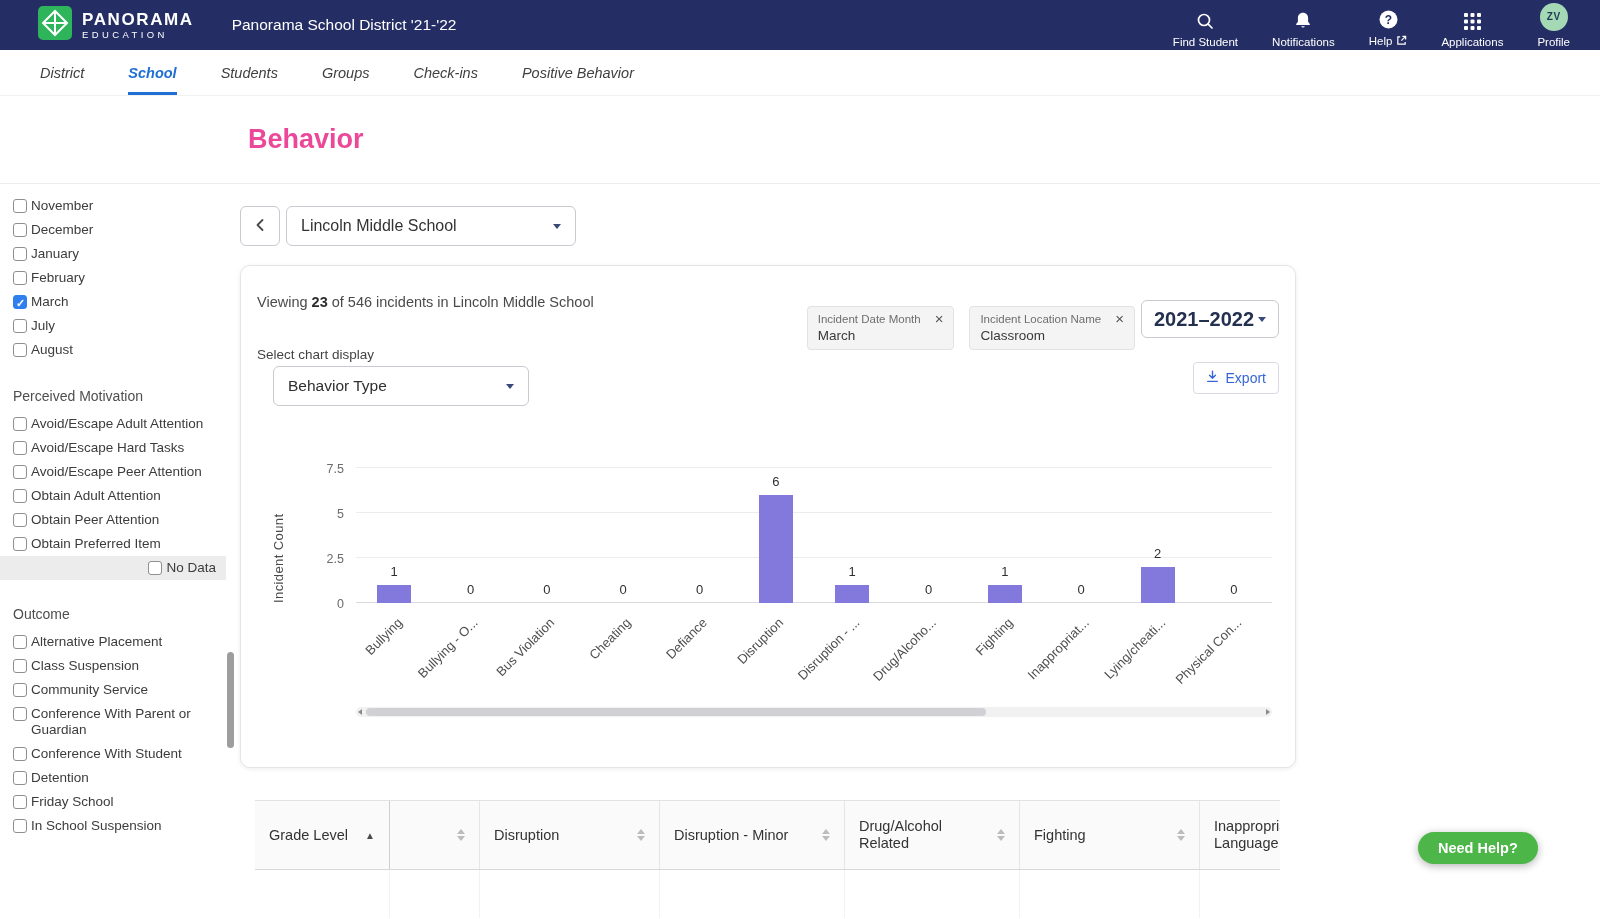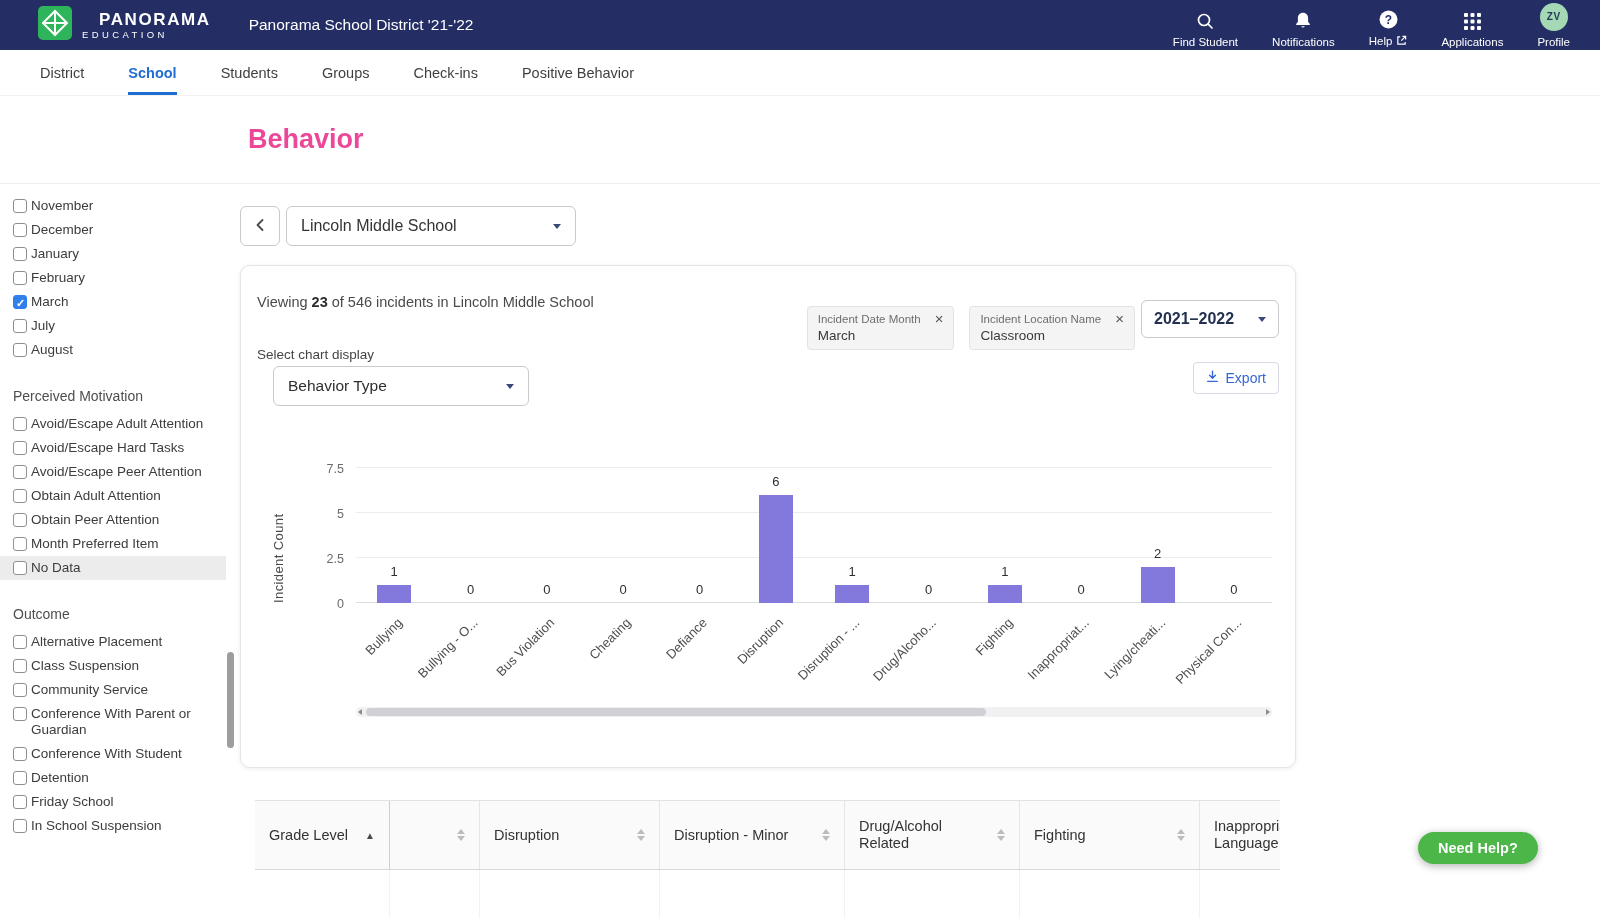--- a/index.html
+++ b/index.html
@@ -4,43 +4,43 @@
 <style>
   * { box-sizing: border-box; }
   body {
     margin: 0; width: 1600px; height: 919px; overflow: hidden;
     font-family: "Liberation Sans", sans-serif; background: #fff;
   }
   
   .topbar { height: 50px; background: #242e64; display: flex; align-items: center; padding: 0 30px 0 38px; }
   .brand { display: flex; align-items: center; gap: 10px; cursor: pointer; }
   .brand-text span { display: block; color: #fff; }
-  .b1 { font-size: 17px; font-weight: bold; letter-spacing: 1.6px; line-height: 18px; margin-left: 17px; }
+  .b1 { font-size: 17px; font-weight: bold; letter-spacing: 1.6px; line-height: 18px; }
   .b2 { font-size: 9.5px; letter-spacing: 3.4px; line-height: 11px; }
   .tb-title { color: #fff; font-size: 15.5px; margin-left: 38px; }
   .tb-actions { margin-left: auto; display: flex; gap: 34px; align-items: flex-end; }
   .tb-action { display: flex; flex-direction: column; align-items: center; gap: 5px; cursor: pointer; }
   .tb-icon { display: flex; align-items: center; justify-content: center; }
   .tb-label { font-size: 11.5px; color: #fff; display: flex; align-items: center; gap: 4px; white-space: nowrap; }
   .avatar { width: 28px; height: 28px; border-radius: 50%; background: #a5d9b5; color: #1c3a55;
             font-size: 10px; font-weight: bold; display: flex; align-items: center; justify-content: center; letter-spacing: .5px; }
   
   .navtabs { height: 46px; display: flex; align-items: stretch; gap: 44px; padding-left: 40px; background: #fff; border-bottom: 1px solid #f1f1f1; }
-  .tab { display: flex; align-items: center; font-size: 14.5px; color: #3f3f3f; position: relative; cursor: pointer; }
+  .tab { display: flex; align-items: center; font-size: 14.5px; color: #3f3f3f; position: relative; cursor: pointer; font-style: italic; }
   .tab.active { color: #1f6ed4; font-weight: bold; }
   .tab.active::after { content: ""; position: absolute; left: 0; right: 0; bottom: 0; height: 3px; background: #1f6ed4; }
   
   .page-head { height: 88px; background: #fff; display: flex; align-items: center; padding-left: 240px; border-bottom: 1px solid #ededed; }
   .page-head h1 { font-size: 27px; color: #ec4899; margin: 8px; font-weight: bold; }
   
   .content { position: relative; height: 735px; background: #fff; }
   
   .sidebar { position: absolute; left: 0; top: 0; width: 226px; padding-top: 10px; }
   .f-item { display: flex; align-items: flex-start; gap: 4px; padding: 4px 10px 4px 13px; font-size: 13.5px; line-height: 16px; color: #3c3c3c; cursor: pointer; }
-  .f-item.highlight { background: #ececec; }
+  .f-item.highlight { background: #ececec; justify-content: flex-end; }
   .cb { flex: 0 0 14px; width: 14px; height: 14px; border: 1px solid #8f8f8f; border-radius: 3px; background: #fff; margin-top: 1px; position: relative; }
   .cb.checked { background: #2f80ed; border-color: #2f80ed; }
   .cb.checked::after { content: "✓"; position: absolute; left: 2px; top: -1px; font-size: 11px; color: #fff; font-weight: bold; }
   .f-heading { margin: 26px 0 8px 13px; font-size: 14px; color: #4e4e4e; }
   .sidebar-scrollbar { position: absolute; left: 227px; top: 0; width: 8px; height: 100%; }
   .sidebar-scrollbar .thumb { position: absolute; top: 468px; left: 0; width: 7px; height: 96px; border-radius: 4px; background: #9d9d9d; }
   
   .main { position: absolute; left: 240px; top: 0; right: 0; height: 100%; }
   .back-btn { position: absolute; left: 0; top: 22px; width: 40px; height: 40px; background: #fff; border: 1px solid #c9c9cf; border-radius: 6px; cursor: pointer; display: flex; align-items: center; justify-content: center; }
   .school-select { position: absolute; left: 46px; top: 22px; width: 290px; height: 40px; background: #fff; border: 1px solid #c9c9cf; border-radius: 6px; display: flex; align-items: center; justify-content: space-between; padding: 0 14px; font-size: 16px; color: #333; cursor: pointer; }
@@ -48,21 +48,21 @@
   
   .card { position: absolute; left: 0; top: 81px; width: 1056px; height: 503px; background: #fff; border: 1px solid #e5e5e8; border-radius: 10px; box-shadow: 0 1px 4px rgba(20,20,43,.08); }
   .summary { position: absolute; left: 16px; top: 28px; font-size: 14.5px; color: #4a4a4a; }
   .summary b { color: #2d2d2d; }
   .filters-row { position: absolute; top: 34px; right: 16px; display: flex; align-items: flex-start; gap: 6px; }
   .chips { display: flex; gap: 15px; margin-top: 6px; }
   .chip { background: #f4f4f5; border: 1px solid #e2e2e2; border-radius: 4px; padding: 6px 10px; cursor: pointer; }
   .chip-header { display: flex; justify-content: space-between; align-items: center; gap: 14px; font-size: 11.5px; color: #6e6e6e; white-space: nowrap; }
   .chip-close { font-size: 15px; color: #555; line-height: 12px; cursor: pointer; }
   .chip-value { font-size: 13.5px; color: #3a3a3a; margin-top: 3px; }
-  .year-select { width: 138px; height: 38px; border: 1px solid #c9c9cf; border-radius: 6px; background: #fff; display: flex; align-items: center; justify-content: space-between; padding: 0 12px; font-size: 16px; font-weight: bold; color: #23304f; cursor: pointer; }
+  .year-select { width: 138px; height: 38px; border: 1px solid #c9c9cf; border-radius: 6px; background: #fff; display: flex; align-items: center; justify-content: space-between; padding: 0 12px; font-size: 20px; font-weight: bold; color: #23304f; cursor: pointer; }
   .chart-label { position: absolute; left: 16px; top: 81px; font-size: 13.5px; color: #444; }
   .display-select { position: absolute; left: 32px; top: 100px; width: 256px; height: 40px; background: #fff; border: 1px solid #c9c9cf; border-radius: 6px; display: flex; align-items: center; justify-content: space-between; padding: 0 14px; font-size: 15.5px; color: #2f2f2f; cursor: pointer; }
   .export { position: absolute; right: 16px; top: 96px; height: 32px; display: flex; gap: 7px; align-items: center; background: #fff; border: 1px solid #d9d9e6; border-radius: 4px; color: #3566d6; font-size: 14px; padding: 0 12px; cursor: pointer; font-family: "Liberation Sans", sans-serif; }
   
   .ylabel { position: absolute; left: 30px; top: 202px; height: 135px; writing-mode: vertical-rl; transform: rotate(180deg); display: flex; align-items: center; font-size: 13px; color: #4a4a4a; letter-spacing: .4px; }
   .plot { position: absolute; left: 115px; top: 202px; width: 916px; height: 135px; }
   .gridline { position: absolute; left: 0; width: 100%; height: 1px; background: #ececec; }
   .gridline.baseline { background: #dcdcdc; }
   .ytick { position: absolute; left: -58px; width: 46px; text-align: right; font-size: 12.5px; color: #6b6b6b; }
   .bar { position: absolute; bottom: 0; width: 34px; background: #8379dc; cursor: pointer; }
@@ -225,21 +225,21 @@
       <div class="f-item">
         <span class="cb"></span>
         <span class="f-label">Obtain Adult Attention</span>
       </div>
       <div class="f-item">
         <span class="cb"></span>
         <span class="f-label">Obtain Peer Attention</span>
       </div>
       <div class="f-item">
         <span class="cb"></span>
-        <span class="f-label">Month Preferred Item</span>
+        <span class="f-label">Obtain Preferred Item</span>
       </div>
       <div class="f-item highlight">
         <span class="cb"></span>
         <span class="f-label">No Data</span>
       </div>
       <div class="f-heading">Outcome</div>
       <div class="f-item">
         <span class="cb"></span>
         <span class="f-label">Alternative Placement</span>
       </div>

